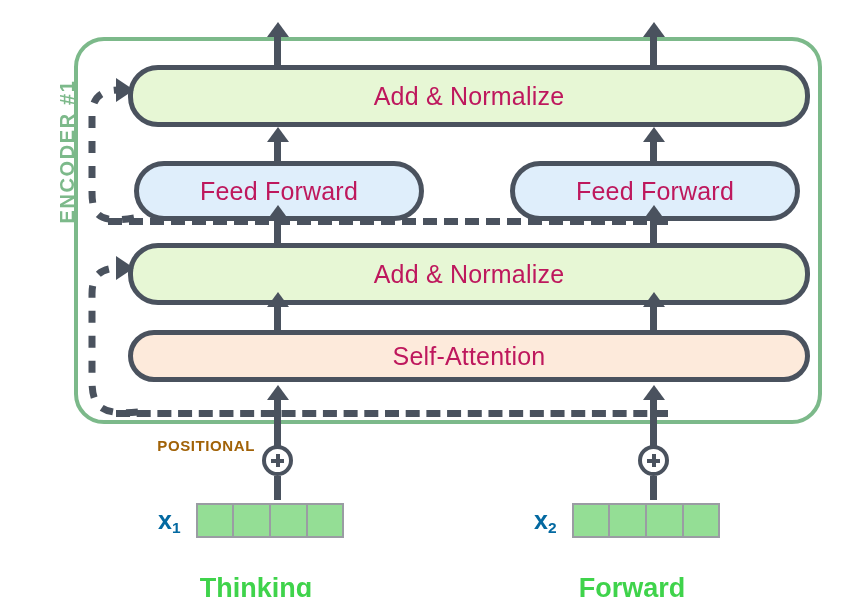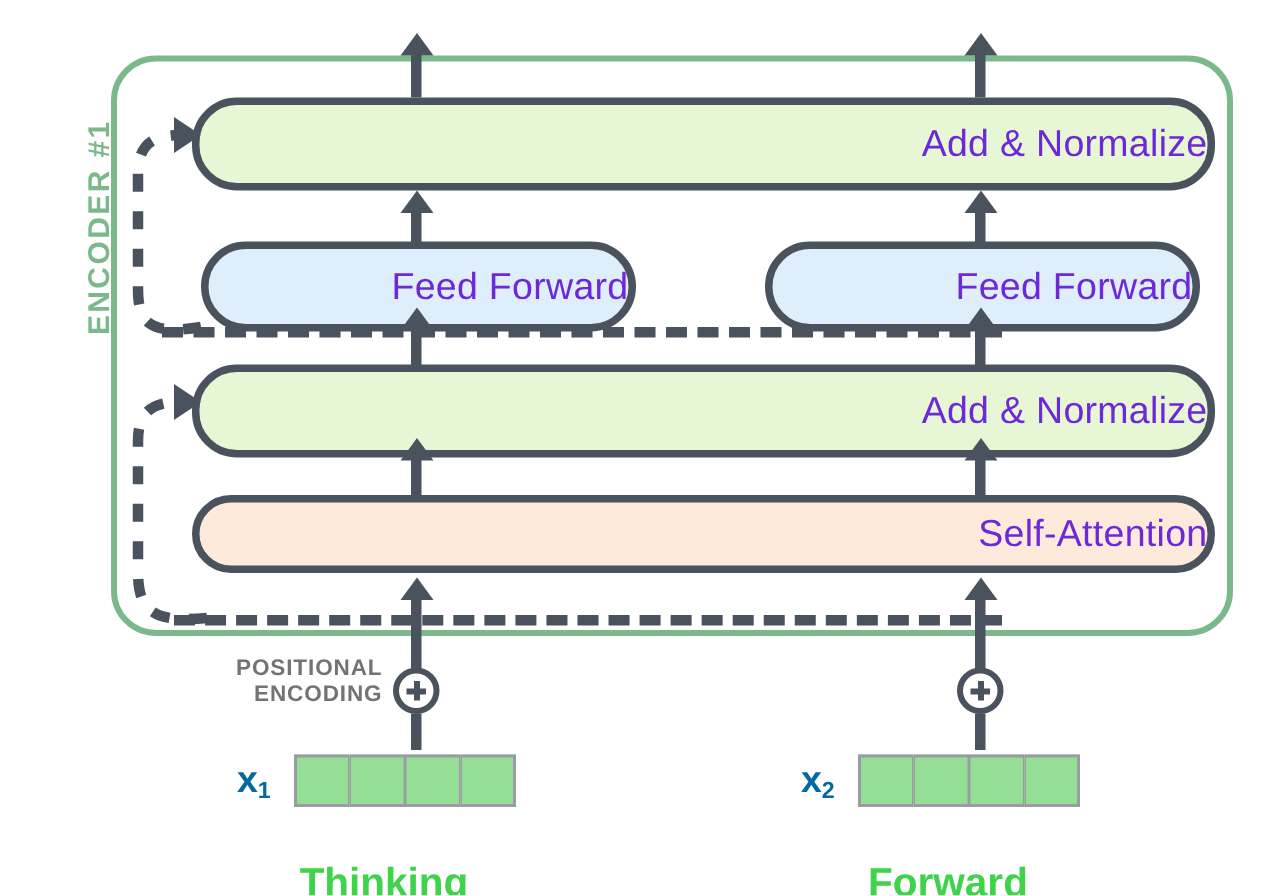--- a/index.html
+++ b/index.html
@@ -46,22 +46,22 @@
   }
 
   
   .layer-box {
     position: absolute;
     box-sizing: border-box;
     border: 5px solid #4a525e;
     border-radius: 30px;
     display: flex;
     align-items: center;
-    justify-content: flex-end;
-    color: #6d28d9;
+    justify-content: center;
+    color: #be185d;
     font-size: 25px;
     letter-spacing: 0.2px;
     white-space: nowrap;
   }
   .box-addnorm  { background: #e7f7d5; }
   .box-ff       { background: #dfeefb; margin-top: 11px; }
   .box-attn     { background: #fdeadb; }
 
   
   #addnorm-top   { left: 128px; top: 65px;  width: 682px; height: 62px; }
@@ -98,21 +98,21 @@
 
   
   .residual-elbow {
     position: absolute;
     pointer-events: none;
   }
 
   
   .pe-label {
     position: absolute;
-    color: #737373;
+    color: #a16207;
     font-size: 15px;
     font-weight: bold;
     letter-spacing: 0.6px;
     text-align: right;
     line-height: 1.15;
   }
   .plus-circle {
     position: absolute;
     width: 31px;
     height: 31px;
@@ -228,21 +228,20 @@
   <svg class="residual-elbow" style="left:78px; top:252px; width:70px; height:172px;" viewBox="0 0 70 172">
     <path d="M 60 160 C 20 164 14 152 14 128 L 14 42 C 14 22 24 16 42 16" fill="none" stroke="#4a525e" stroke-width="7" stroke-dasharray="12 13" stroke-linecap="butt"></path>
     <polygon points="38,4 56,16 38,28" fill="#4a525e"></polygon>
   </svg>
 
   <div class="v-arrow" style="left:274px; top:398px; height:48px;"></div>
   <div class="v-arrow" style="left:650px; top:398px; height:48px;"></div>
 
   <div class="pe-label" style="left:120px; top:437px; width:135px;">
     <div>POSITIONAL</div>
-    <div>ENCODING</div>
   </div>
   <div class="plus-circle" style="left:262px; top:445px;"></div>
   <div class="plus-circle" style="left:638px; top:445px;"></div>
 
   <div style="position:absolute; left:274px; top:476px; width:7px; height:24px; background:#4a525e;"></div>
   <div style="position:absolute; left:650px; top:476px; width:7px; height:24px; background:#4a525e;"></div>
 
   <div class="embed-group">
     <div class="embed-label" style="left:158px; top:508px;">
       <span>x</span><sub>1</sub>

